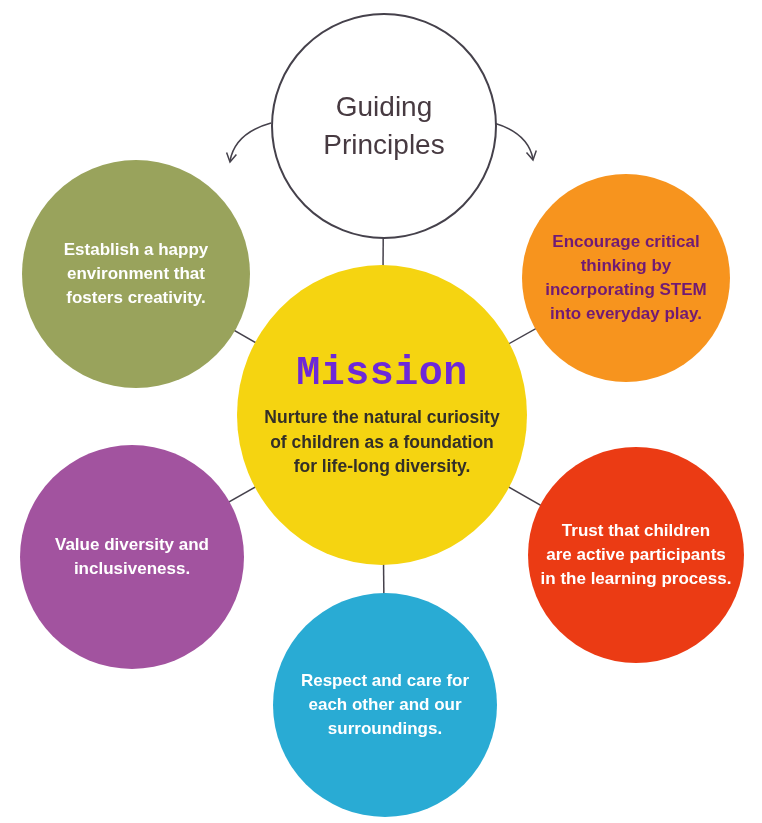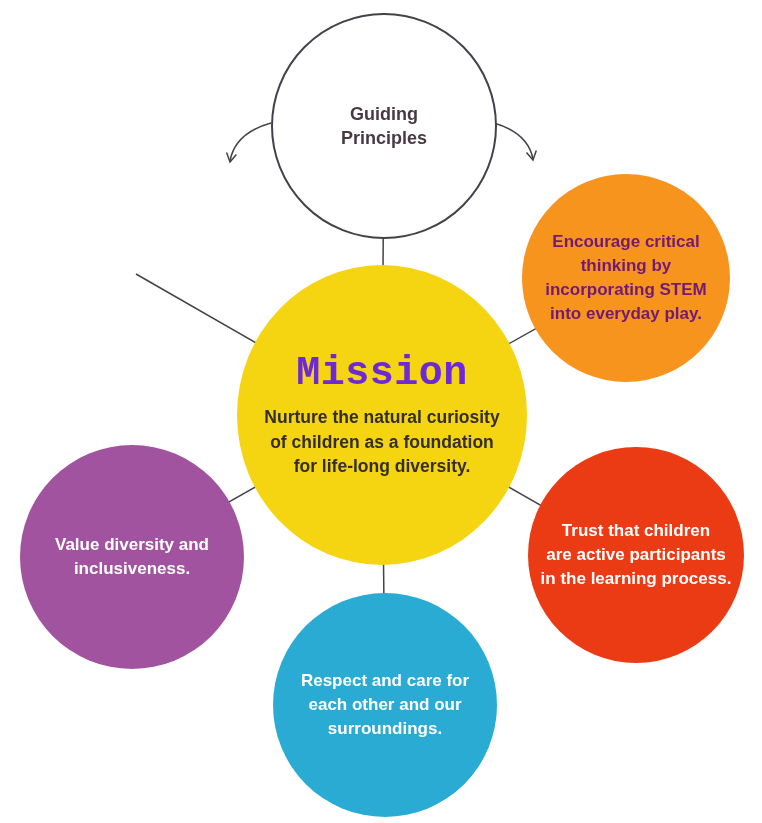--- a/index.html
+++ b/index.html
@@ -36,22 +36,22 @@
     white-space: pre-line;
   }
   
   .guiding {
     left: 271px; top: 13px;
     width: 226px; height: 226px;
     background: #ffffff;
     border: 2px solid #45414b;
   }
   .guiding .txt {
-    font-size: 18px;
-    font-weight: bold;
+    font-size: 28px;
+    font-weight: normal;
     line-height: 1.35;
   }
   
   .mission {
     left: 237px; top: 265px;
     width: 290px; height: 300px;
   }
   .mission-title {
     font-size: 40px;
     font-weight: bold;
@@ -101,20 +101,25 @@
 Principles</div>
   </div>
 
   <div class="circle mission" style="background: rgb(245, 212, 17);">
     <div class="mission-title" style="color: #6d28d9; font-family: Liberation Mono, monospace;">Mission</div>
     <div class="mission-desc txt" style="color: rgb(51, 47, 40);">Nurture the natural curiosity
 of children as a foundation
 for life-long diversity.</div>
   </div>
 
+  <div class="circle sat sat-0" style="background: rgb(153, 163, 92);">
+    <div class="txt" style="color: rgb(255, 255, 255);">Establish a happy
+environment that
+fosters creativity.</div>
+  </div>
 
   <div class="circle sat sat-1" style="background: rgb(247, 148, 30);">
     <div class="txt" style="color: #701a75;">Encourage critical
 thinking by
 incorporating STEM
 into everyday play.</div>
   </div>
 
   <div class="circle sat sat-2" style="background: rgb(162, 83, 159);">
     <div class="txt" style="color: #ffffff;">Value diversity and

